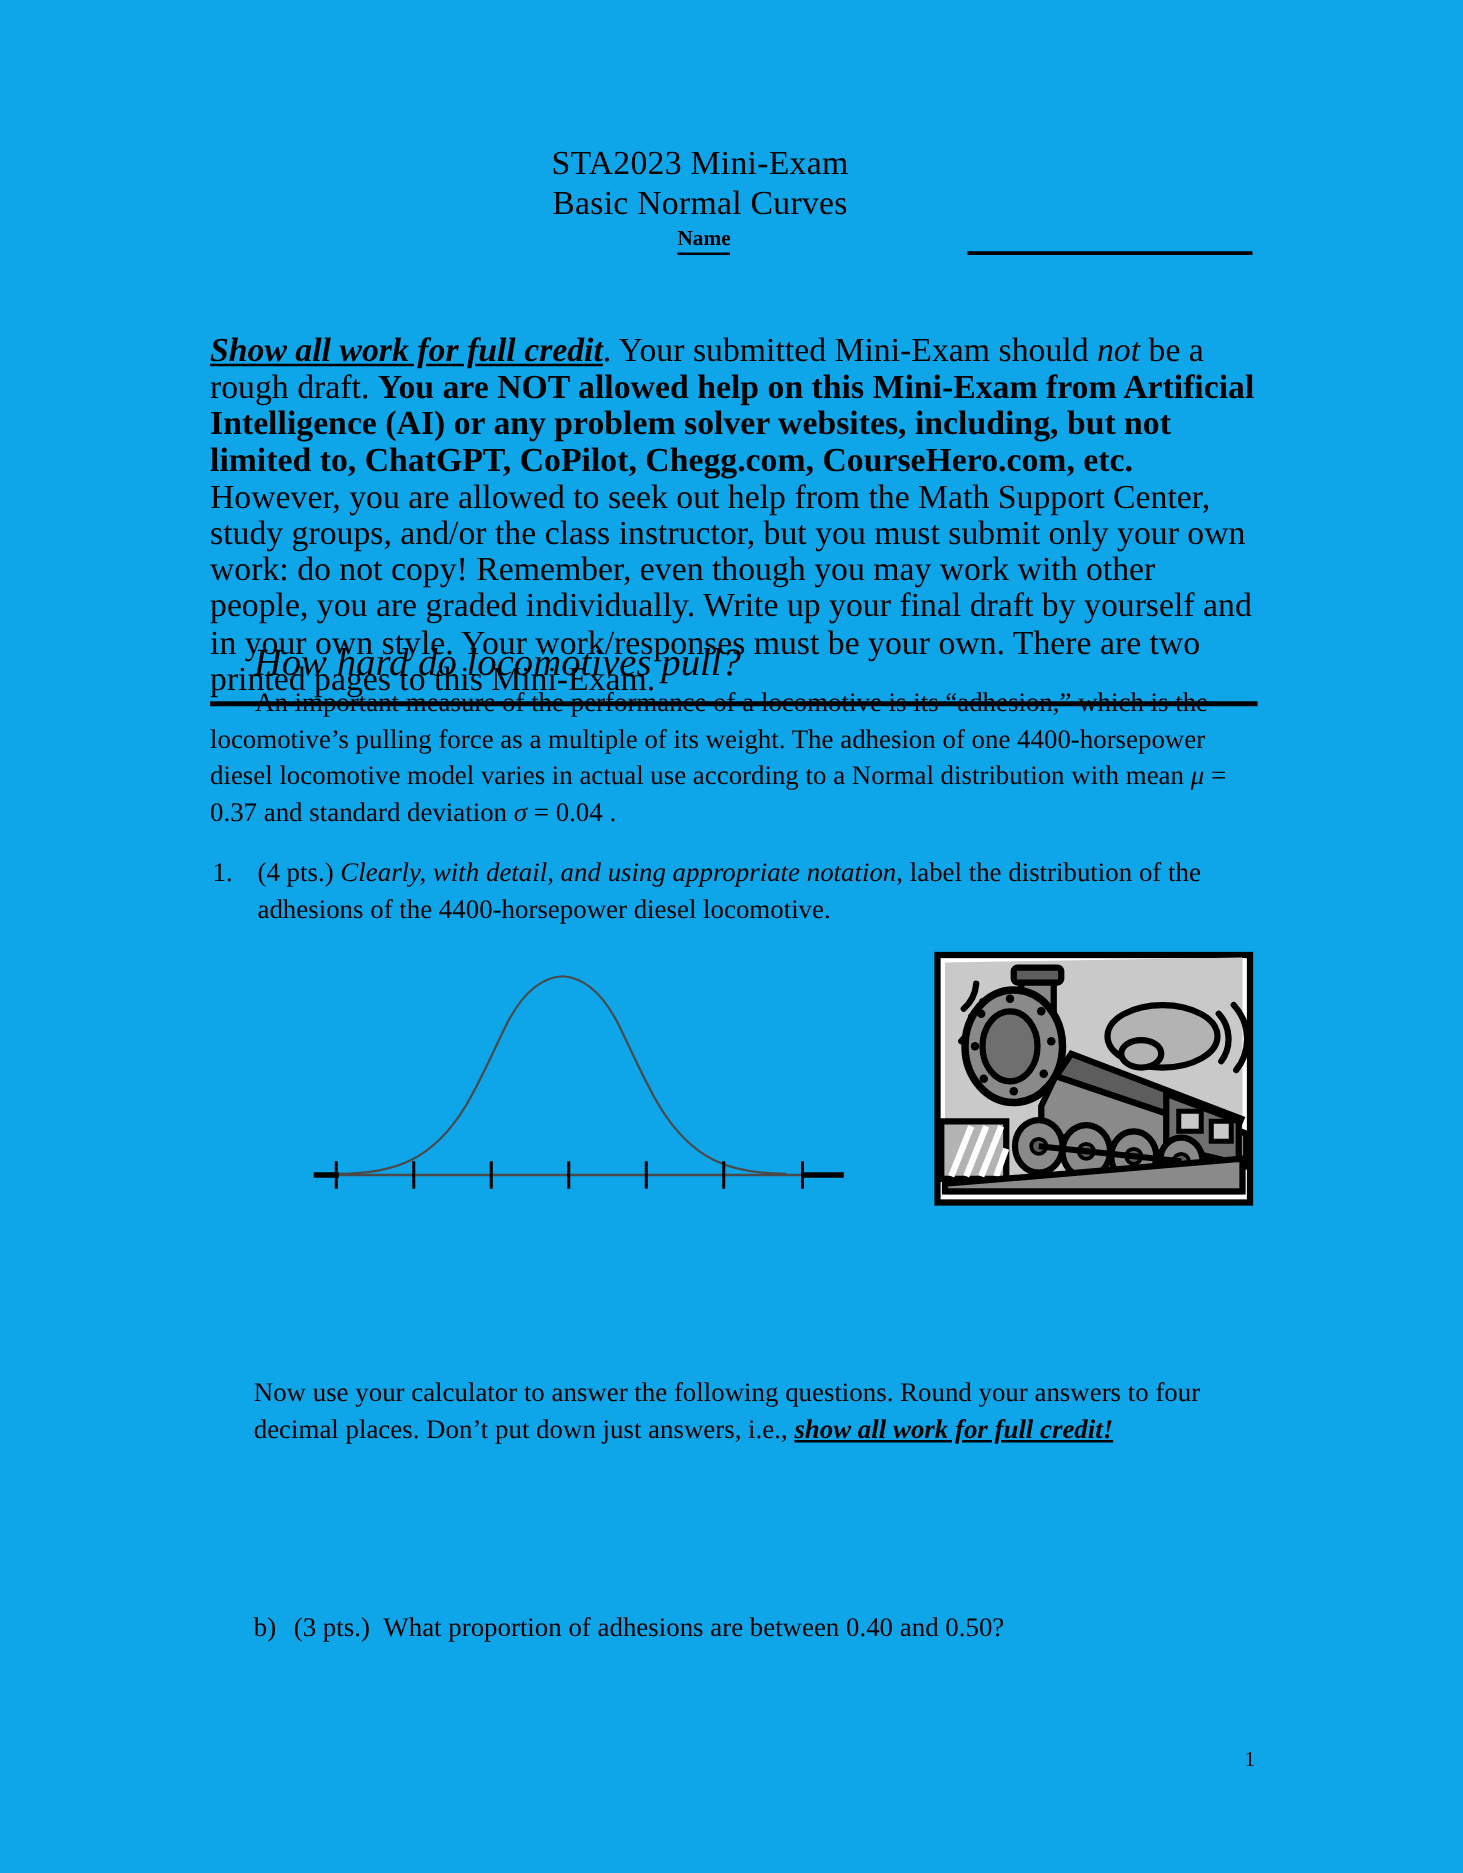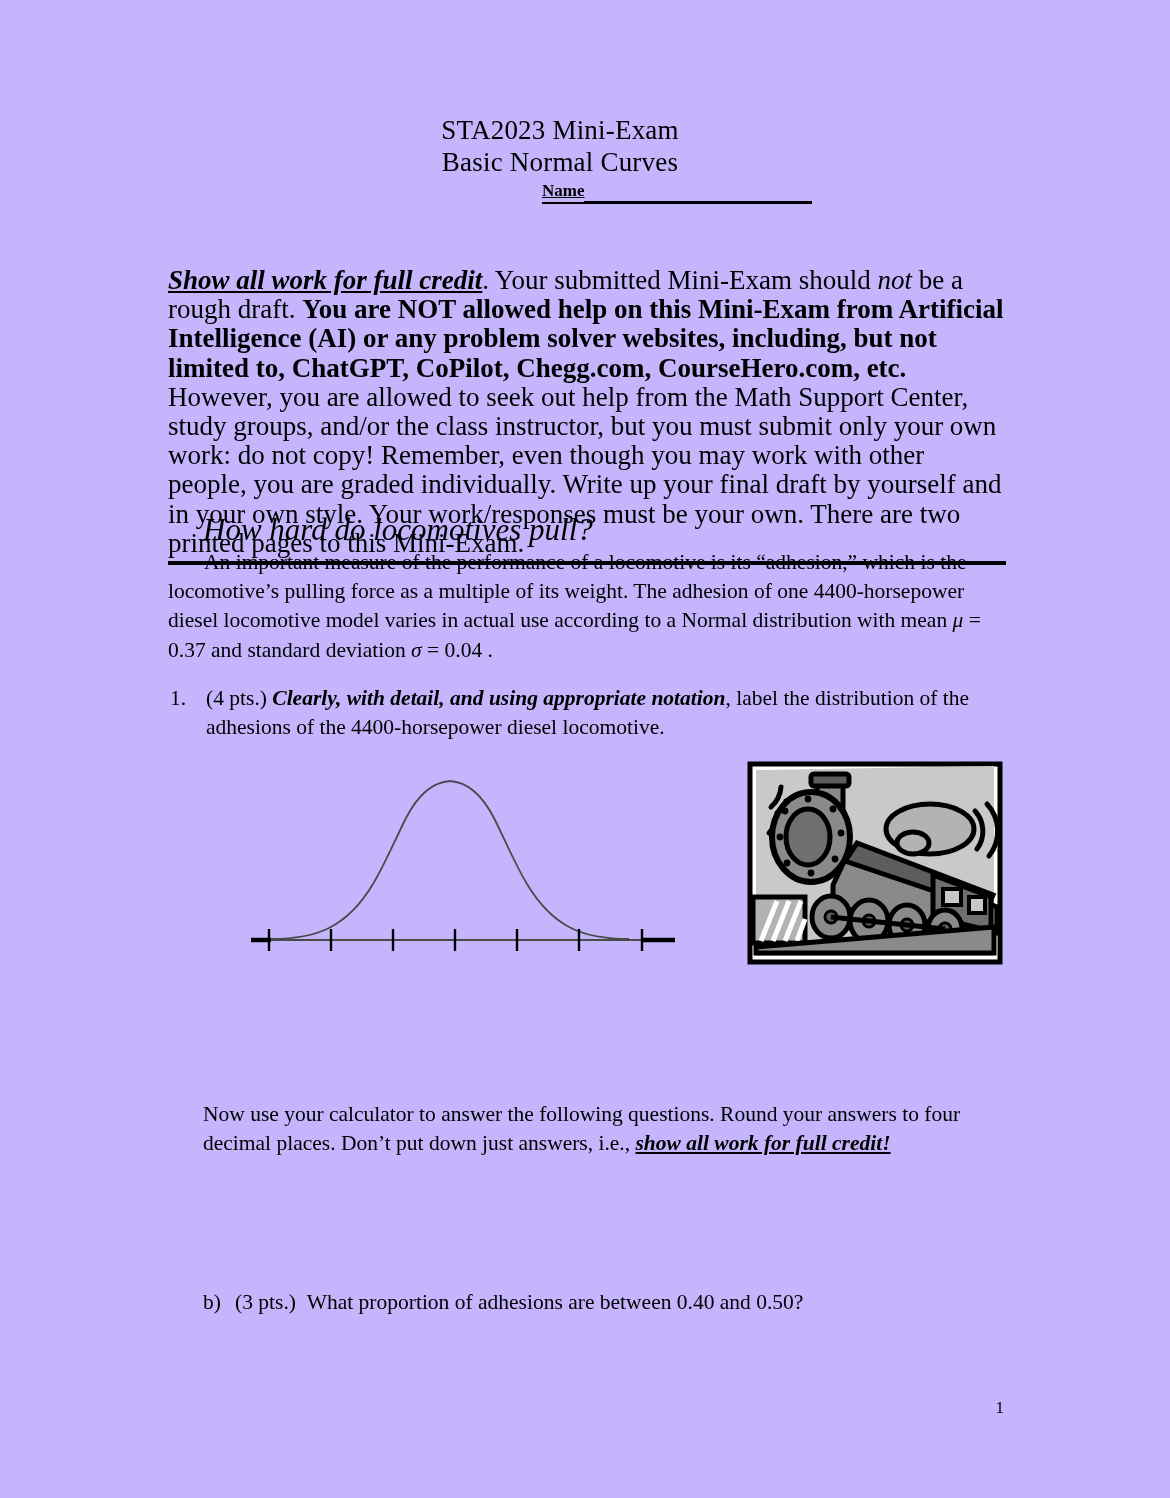--- a/index.html
+++ b/index.html
@@ -14,21 +14,21 @@
     font-family: "Liberation Serif", serif;
     color: #000000;
     overflow: hidden;
   }
 
   .page {
     position: absolute;
     left: 0; top: 0;
     width: 1170px;
     height: 1498px;
-    background: #c4b5fd;
+    background: #0ea5e9;
   }
 
   
   .doc-title {
     position: absolute;
     left: 0;
     top: 114px;
     width: 1170px;
     text-align: center;
     font-size: 27px;
@@ -43,23 +43,22 @@
     right: 168px;
     top: 180px;
     width: 460px;
     font-weight: bold;
     font-size: 17px;
     line-height: 22px;
   }
   .idrow {
     display: flex;
     align-items: flex-end;
-    justify-content: flex-start;
+    justify-content: space-between;
     white-space: nowrap;
-    text-decoration: underline;
   }
   .idrow .lbl {
     border-bottom: 2px solid #000;
     padding-bottom: 0px;
   }
   .idrow.nodeco .lbl { border-bottom: none; }
   .idrow .rule {
     width: 228px;
     border-bottom: 2px solid #000;
     height: 17px;
@@ -122,21 +121,21 @@
   .q1 .num {
     position: absolute;
     left: 0;
     top: 0;
     width: 30px;
   }
   .q1 .qbody {
     margin-left: 36px;
     display: block;
   }
-  .bi { font-weight: bold; font-style: italic; }
+  .bi { font-weight: normal; font-style: italic; }
 
   
   .curve-fig {
     position: absolute;
     left: 243px;
     top: 768px;
     width: 440px;
     height: 200px;
   }
 

